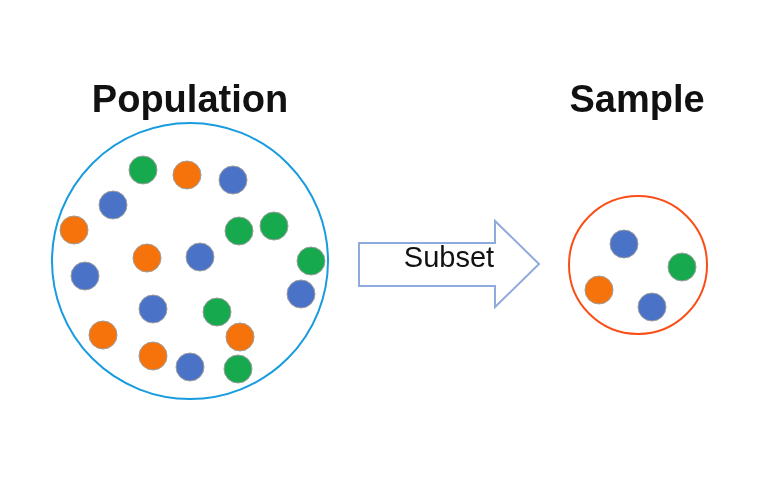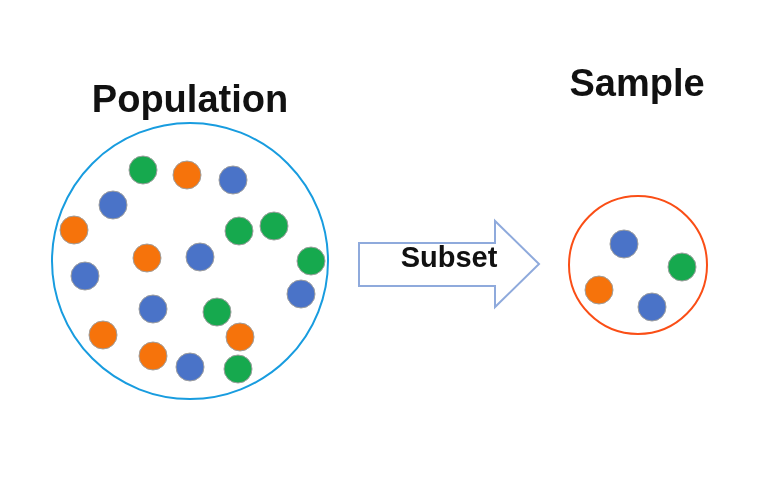--- a/index.html
+++ b/index.html
@@ -18,21 +18,21 @@
   .title {
     position: absolute;
     font-size: 38px;
     font-weight: 600;
     color: var(--text, #111111);
     text-align: center;
     line-height: 1;
     letter-spacing: 0px;
   }
   .pop-title   { left: 60px;  top: 80px; width: 260px; }
-  .sample-title{ left: 507px; top: 64px; width: 260px; }
+  .sample-title{ left: 507px; top: 80px; width: 260px; }
   .circle {
     position: absolute;
     border-radius: 50%;
     box-sizing: border-box;
     background: transparent;
   }
   .population-circle { border: 2px solid var(--population_outline, #189CDF); }
   .sample-circle     { border: 2.5px solid var(--sample_outline, #FA4E16); }
   .dot {
     position: absolute;
@@ -56,21 +56,21 @@
     stroke-width: 2;
     stroke-linejoin: miter;
   }
   .arrow-label {
     position: absolute;
     left: 359px;
     top: 250px;
     width: 180px;
     text-align: center;
     font-size: 29px;
-    font-weight: 700;
+    font-weight: 400;
     color: var(--text, #111111);
     line-height: 1;
     transform: translateY(-50%);
     padding-top: 14px; 
     box-sizing: border-box;
   }
 </style>
 </head>
 <body>
 

